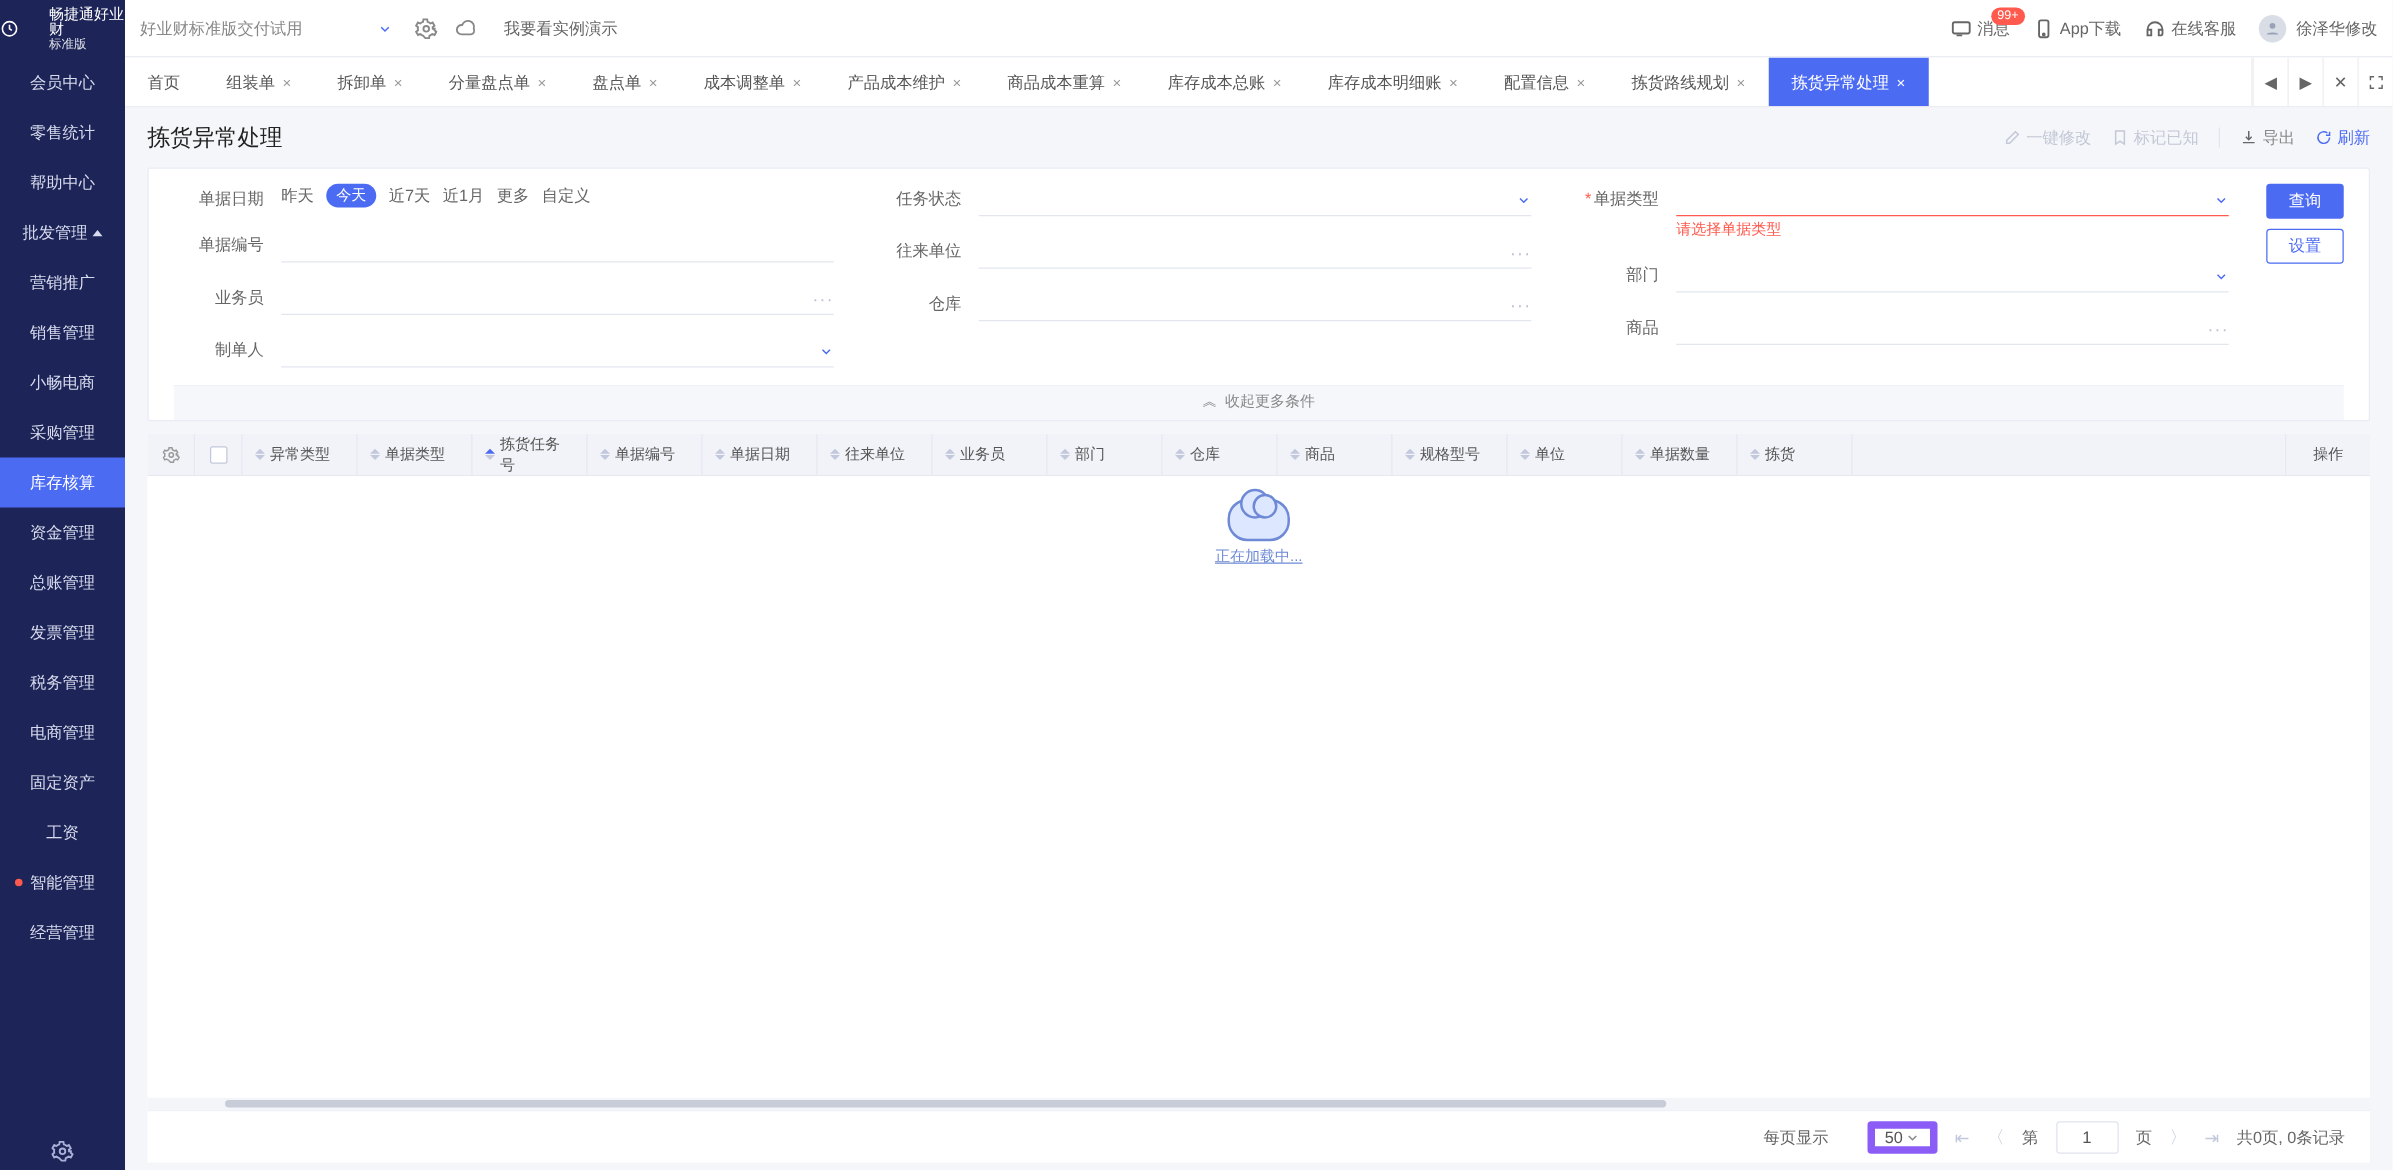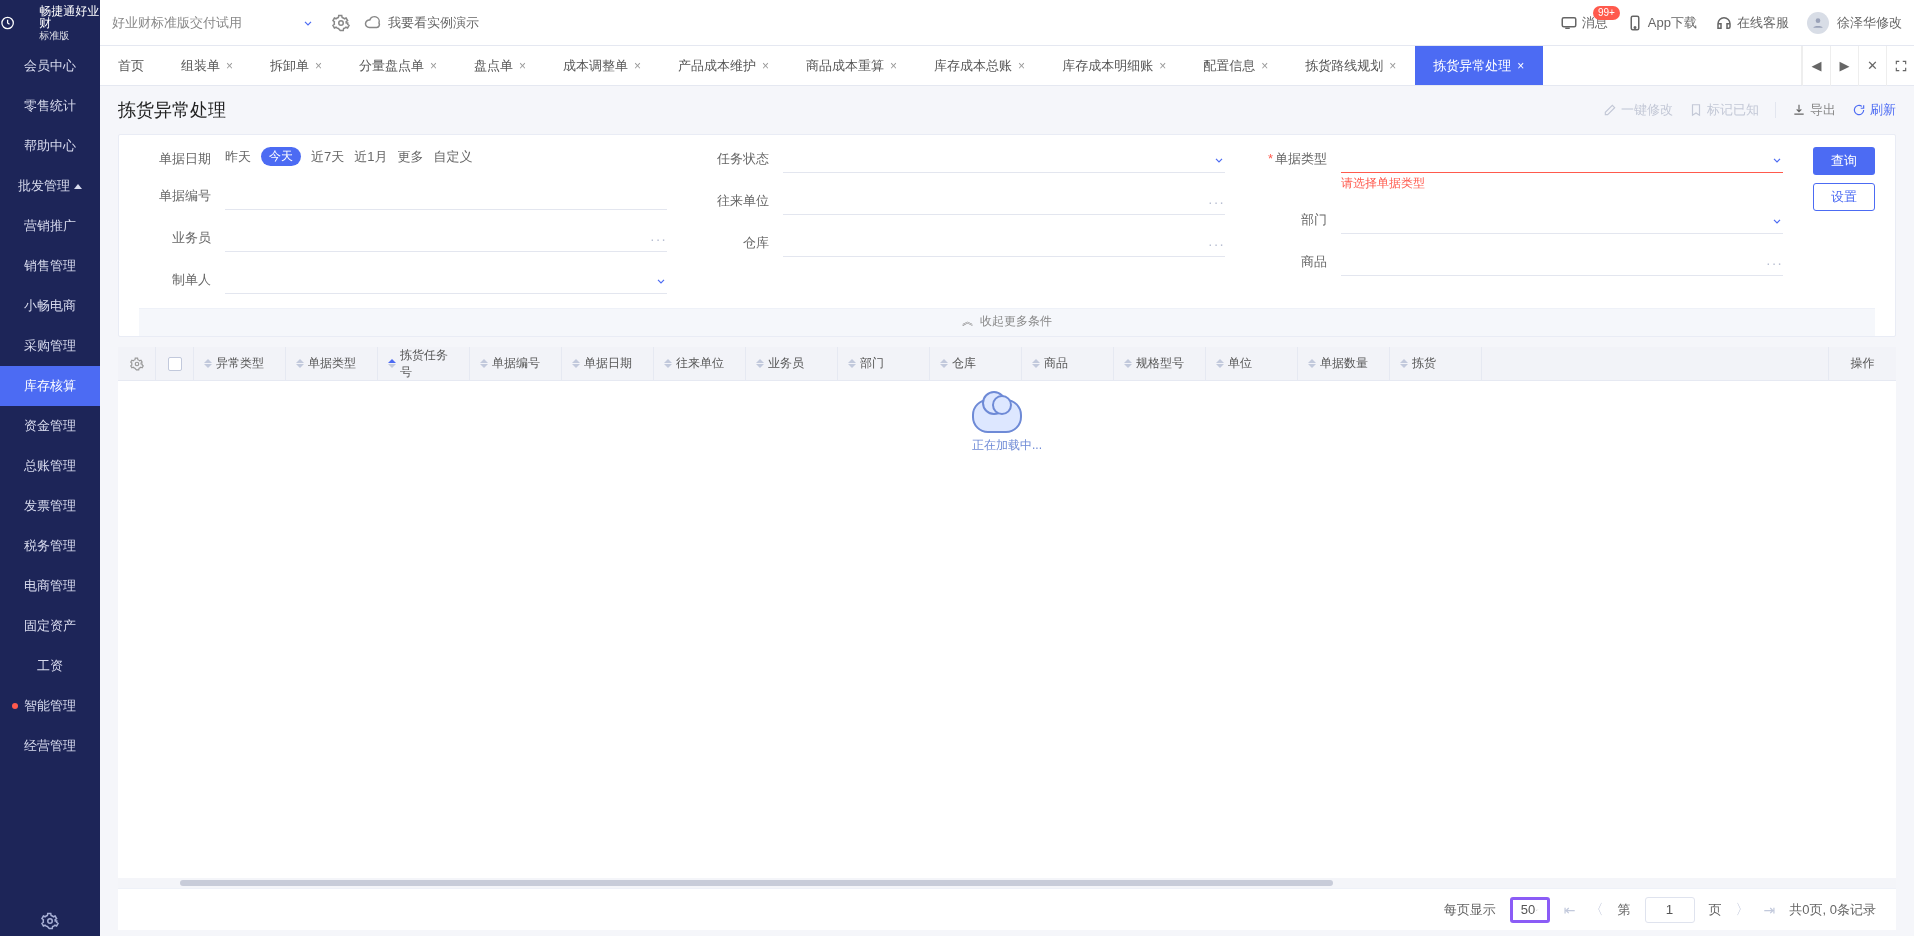--- a/index.html
+++ b/index.html
@@ -85,21 +85,21 @@
     display: flex; align-items: center; gap: 60px;
     color: #888;
     margin-right: 18px;
     cursor: pointer;
   }
   .chev-down {
     width: 12px; height: 12px; display: inline-flex;
   }
   .top-icon { width: 18px; height: 18px; color: #888; cursor: pointer; }
   .top-demo {
-    display: flex; align-items: center; gap: 6px;
+    display: flex; align-items: center; gap: 21px;
     color: #666; margin-left: 14px; cursor: pointer;
   }
   .top-spacer { flex: 1; }
   .top-right { display: flex; align-items: center; gap: 18px; color: #666; }
   .tr-item { display: flex; align-items: center; gap: 4px; cursor: pointer; position: relative; text-align: right; }
   .badge {
     position: absolute; top: -8px; right: -12px;
     background: #ff5a4d; color: #fff; font-size: 10px;
     padding: 1px 5px; border-radius: 8px; line-height: 1.2;
   }
@@ -225,22 +225,22 @@
     width: 0; height: 0;
     border-left: 4px solid transparent; border-right: 4px solid transparent;
   }
   .tri-up { border-bottom: 4px solid #c2c9dc; }
   .tri-down { border-top: 4px solid #c2c9dc; }
   .tri-up.active { border-bottom-color: #4c6bf3; }
   .th.op { margin-left: auto; border-left: 1px solid #e6e9f2; border-right: none; width: 68px; justify-content: center; }
   .table-body { flex: 1; position: relative; background: #fff; }
   .loading {
     position: absolute; top: 18px; left: 50%; transform: translateX(-50%);
-    display: flex; flex-direction: column; gap: 4px;
-    color: #6e8ad6; font-size: 12px;
+    display: flex; flex-direction: column; align-items: center; gap: 4px;
+    color: #6e8ad6; font-size: 12px; text-decoration: underline;
   }
   .cloud {
     width: 50px; height: 34px; border: 2px solid #6e8ad6; border-radius: 16px;
     position: relative; background: #dde7ff;
   }
   .cloud::before { content: ""; position: absolute; width: 20px; height: 20px; border: 2px solid #6e8ad6; border-radius: 50%; left: 8px; top: -10px; background: #dde7ff; }
   .cloud::after  { content: ""; position: absolute; width: 16px; height: 16px; border: 2px solid #6e8ad6; border-radius: 50%; right: 8px; top: -6px; background: #dde7ff; }
   .hscroll {
     height: 10px; background: #f4f5f9;
     display: flex; align-items: center;
@@ -250,23 +250,23 @@
 
   
   .footer {
     height: 42px; background: #fff;
     border-top: 1px solid #eef1f8;
     display: flex; align-items: center; justify-content: flex-end;
     padding: 0 20px; gap: 14px; color: #666; font-size: 13px;
     margin: 0 18px 6px;
   }
   .pg-select {
-    border: 3px solid #8b5cf6; height: 26px; width: 40px;
+    border: 6px solid #8b5cf6; height: 26px; width: 56px;
     display: flex; align-items: center; justify-content: space-between;
-    padding: 0 8px; border-radius: 3px; color: #555; cursor: pointer;
+    padding: 0 8px; border-radius: 3px; color: #555; cursor: pointer; margin-left: 17px;
   }
   .pg-btn { color: #c2c9dc; cursor: pointer; font-size: 14px; }
   .pg-input {
     border: 1px solid #dfe3ee; height: 26px; width: 50px;
     text-align: center; border-radius: 3px; color: #555;
   }
 
   
   .ico { width: 14px; height: 14px; display: inline-flex; }
 </style>

